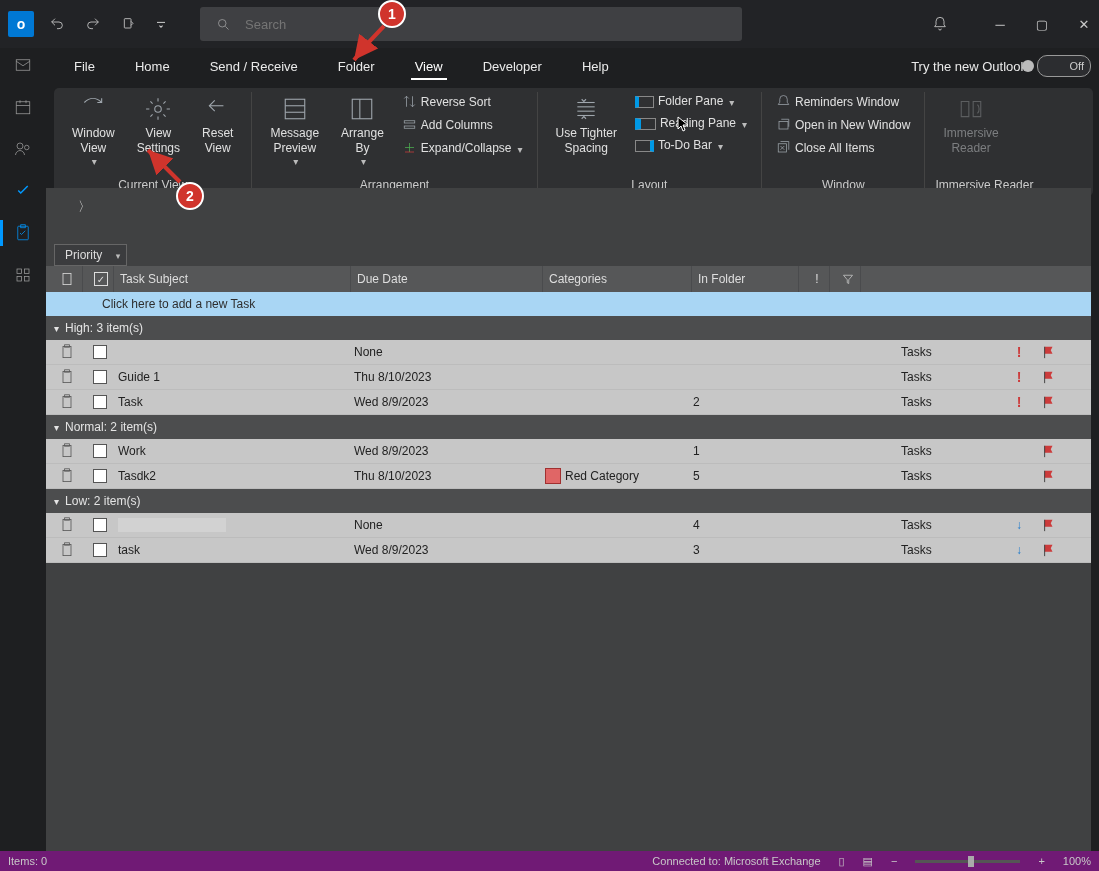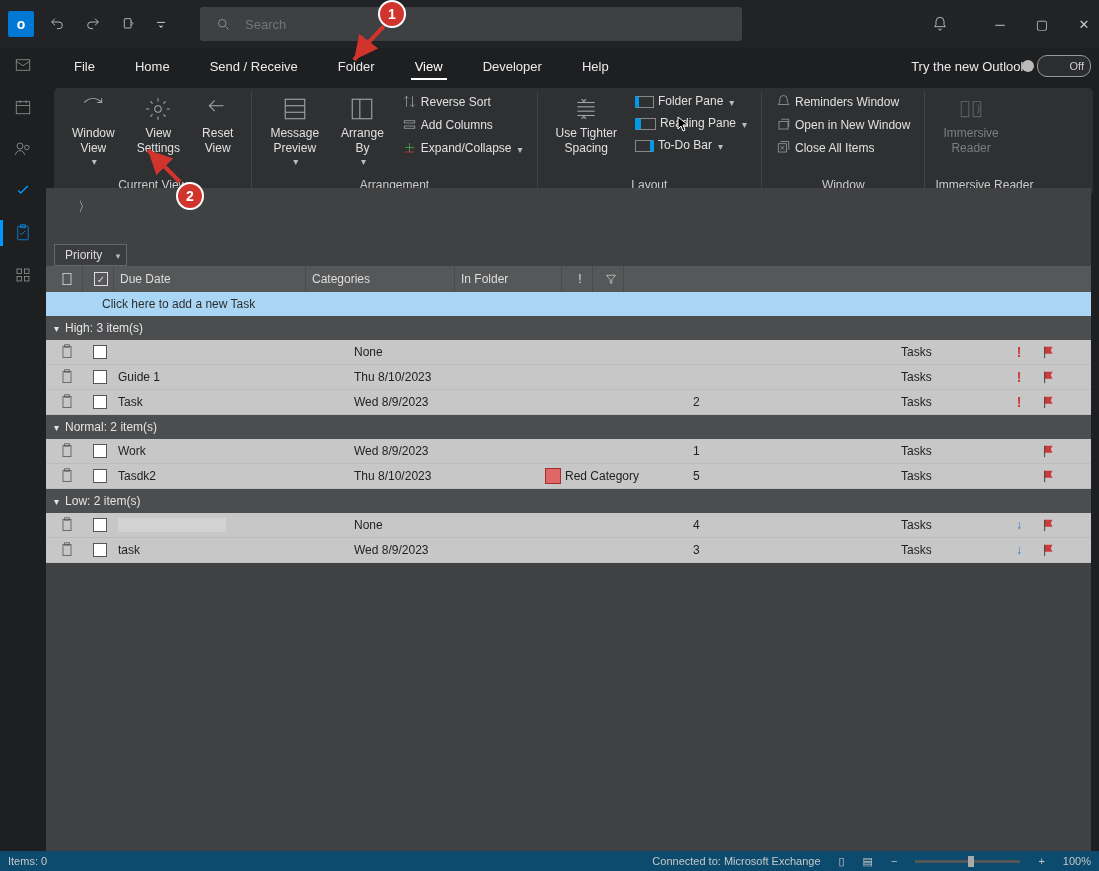--- a/index.html
+++ b/index.html
@@ -67,21 +67,21 @@
 .task-row{height:24px;background:#c7c7c7;display:flex;align-items:center;font-size:12px;color:#222;border-bottom:1px solid #bcbcbc}
 .task-row .cell{display:flex;align-items:center;height:100%;padding-left:6px}
 .task-row .chk{width:12px;height:12px;border:1px solid #555;background:#fff}
 .redcat{width:14px;height:14px;background:#e06666;border:1px solid #a03030;margin-right:4px}
 .clipicon{width:16px;height:16px;stroke:#555;fill:none}
 .flag{width:14px;height:14px}
 .redacted{display:inline-block;width:108px;height:14px;background:#d2d2d2}
 .blue-down{color:#1f7acb;font-weight:bold}
 .bang-red{color:#cc3b3b;font-weight:bold;font-size:14px}
 
-.statusbar{position:absolute;left:0;right:0;bottom:0;height:20px;background:#0c4a6e;display:flex;align-items:center;font-size:11px;color:#c8c8c8;padding:0 8px;gap:16px}
+.statusbar{position:absolute;left:0;right:0;bottom:0;height:20px;background:#701a75;display:flex;align-items:center;font-size:11px;color:#c8c8c8;padding:0 8px;gap:16px}
 .statusbar .sright{margin-left:auto;display:flex;align-items:center;gap:18px}
 .zoom-track{width:105px;height:3px;background:#555;position:relative}
 .zoom-track .knob{position:absolute;left:50%;top:-4px;width:6px;height:11px;background:#aaa}
 
 .anno{position:absolute;pointer-events:none}
 .anno .badge{width:24px;height:24px;border-radius:50%;background:#d0342c;border:2px solid #fff;color:#fff;font-weight:bold;display:flex;align-items:center;justify-content:center;font-size:14px}
 .anno svg{position:absolute}
 .cursor-ptr{position:absolute;width:16px;height:16px;left:676px;top:116px}
 .cursor-ptr svg{stroke:#fff;fill:#000}
 </style>
@@ -371,20 +371,21 @@
   <div class="table">
     <div class="thead">
       <div class="cell c-icon">
           <svg class="clipicon" viewBox="0 0 20 20" style="stroke:#ddd">
             <rect x="5" y="3" width="10" height="14"></rect>
           </svg>
         </div>
       <div class="cell c-chk">
           <span style="width:12px;height:12px;border:1px solid #ddd;display:flex;align-items:center;justify-content:center;font-size:10px">✓</span>
         </div>
+      <div class="cell c-subj">Task Subject</div>
       <div class="cell c-due">Due Date</div>
       <div class="cell c-cat">Categories</div>
       <div class="cell c-folder">In Folder</div>
       <div class="cell c-bang">!</div>
       <div class="cell c-filter">
           <svg viewBox="0 0 16 16" style="width:12px;height:12px;stroke:#ccc;fill:none">
             <path d="M2 3h12L9 9v5l-2-1V9z"></path>
           </svg>
         </div>
     </div>

